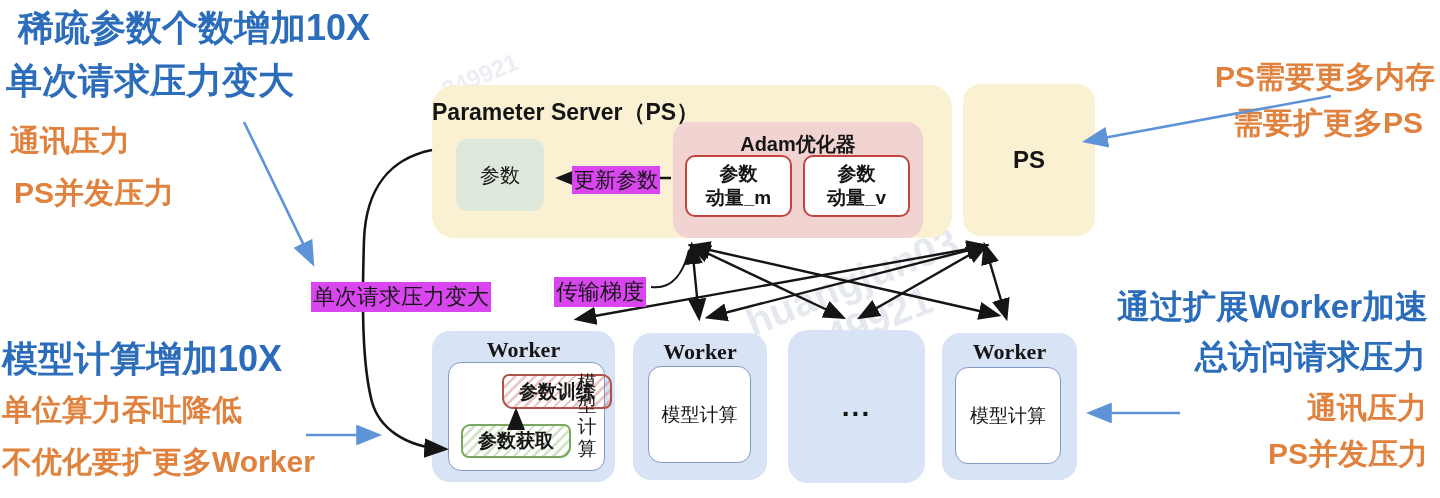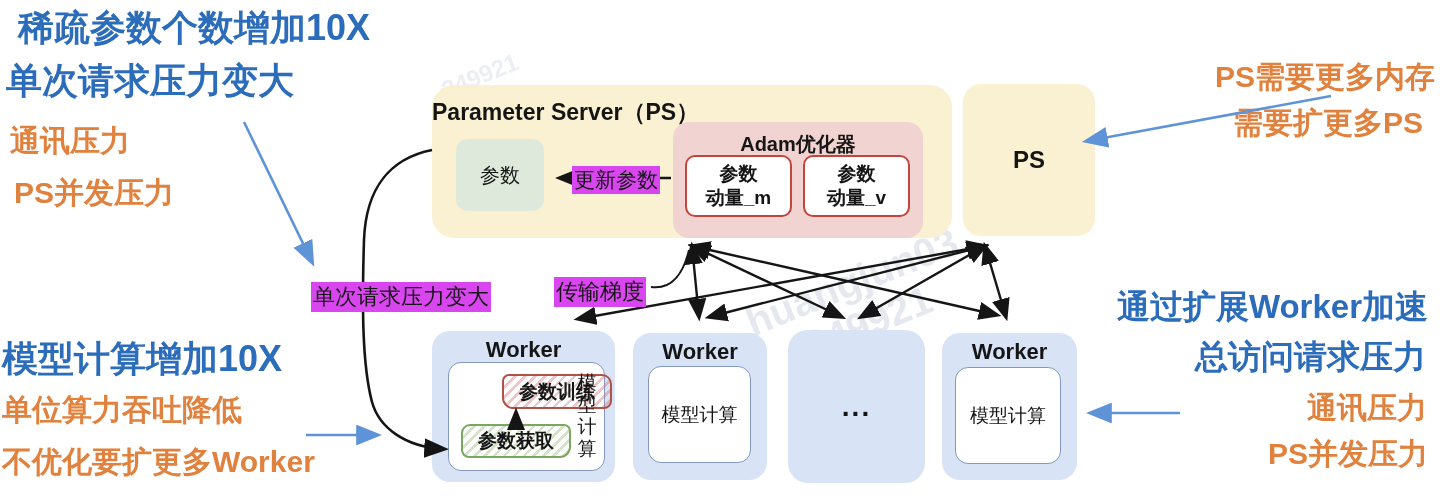--- a/index.html
+++ b/index.html
@@ -17,21 +17,21 @@
   .right-align{text-align:right;}
   
   .ps-box{background:#FAF0D2;border-radius:22px;z-index:1;}
   .ps-title{font-size:23px;font-weight:700;text-align:left;width:100%;top:12px;left:0;position:absolute;}
   .green-box{background:#DEE9DC;border-radius:12px;display:flex;align-items:center;justify-content:center;font-size:20px;z-index:2;}
   .adam-box{background:#F1D4D2;border-radius:16px;z-index:2;}
   .adam-title{position:absolute;top:9px;left:0;width:100%;text-align:center;font-size:20px;}
   .mom-box{position:absolute;background:#fff;border:2.5px solid #C2453E;border-radius:10px;
            display:flex;flex-direction:column;align-items:center;justify-content:center;font-size:19px;line-height:24px;}
   .worker-box{background:#D9E3F6;border-radius:18px;z-index:1;}
-  .worker-title{position:absolute;top:6px;left:0;width:100%;text-align:center;font-size:22px;font-weight:700;}
+  .worker-title{position:absolute;top:6px;left:0;width:100%;text-align:center;font-size:22px;font-weight:700;font-family:Liberation Serif, serif;}
   .inner-box{position:absolute;background:#fff;border:1.5px solid #8499C2;border-radius:13px;z-index:2;
              display:flex;align-items:center;justify-content:center;font-size:19px;}
   .sketch{position:absolute;display:flex;align-items:center;justify-content:center;
           font-size:19px;font-weight:700;z-index:3;}
   .sketch-red{border:2.5px solid #B0524A;border-radius:7px 10px 8px 11px;
       background:repeating-linear-gradient(135deg,rgba(205,110,105,.38) 0 2.5px,rgba(255,255,255,0) 2.5px 7px);margin-left:40px;}
   .sketch-green{border:2.5px solid #79A75F;border-radius:9px 7px 11px 8px;
       background:repeating-linear-gradient(135deg,rgba(140,185,110,.38) 0 2.5px,rgba(255,255,255,0) 2.5px 7px);}
   .side-vert{position:absolute;width:22px;font-size:19px;line-height:22px;z-index:3;text-align:center;word-break:break-all;}
   .ellipsis{display:flex;align-items:center;justify-content:center;font-size:28px;font-weight:700;letter-spacing:2px;}

